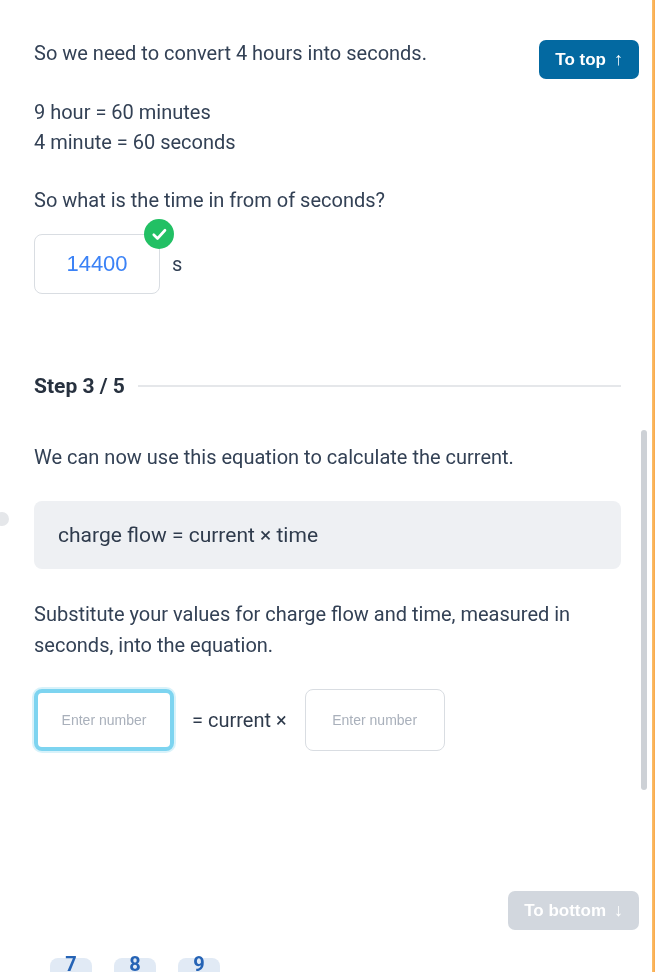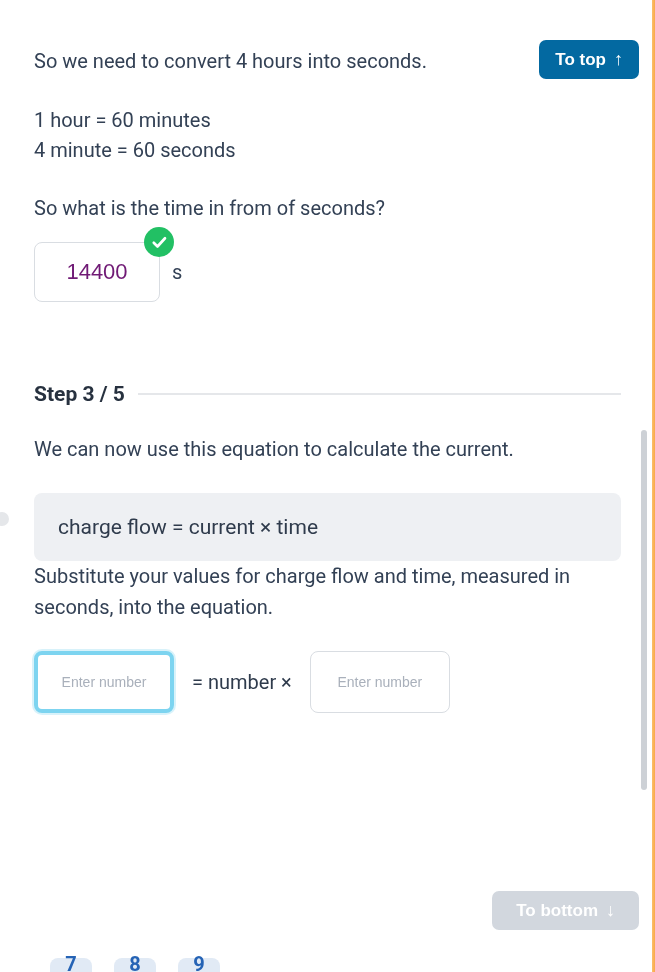--- a/index.html
+++ b/index.html
@@ -10,21 +10,21 @@
     body {
       font-family: -apple-system, BlinkMacSystemFont, 'Segoe UI', Roboto, Arial, sans-serif;
       width: 655px;
       height: 972px;
       background: #fff;
       position: relative;
       color: #334155;
       overflow: hidden;
     }
     .content {
-      padding: 16px 34px;
+      padding: 8px 34px;
       height: 100%;
       position: relative;
     }
     .right-border {
       position: absolute;
       right: 0;
       top: 0;
       width: 3px;
       height: 100%;
       background: linear-gradient(to right, #fbbf6b, #f9a84a);
@@ -46,21 +46,21 @@
       margin-top: 18px;
       margin-bottom: 80px;
       position: relative;
     }
     .answer-input {
       width: 126px;
       height: 60px;
       border: 1px solid #d9dde2;
       border-radius: 8px;
       font-size: 22px;
-      color: #701a75;
+      color: #3b82f6;
       text-align: center;
       background: #fff;
       position: relative;
     }
     .check-badge {
       position: absolute;
       top: -15px;
       left: 110px;
       width: 30px;
       height: 30px;
@@ -77,40 +77,41 @@
     }
     .unit-label {
       font-size: 20px;
       color: #334155;
       margin-left: 2px;
     }
     .step-header {
       display: flex;
       align-items: center;
       gap: 13px;
-      margin-bottom: 28px;
+      margin-bottom: 44px;
       justify-content: center;
     }
     .step-label {
       font-size: 21px;
       font-weight: 700;
       color: #27313f;
       white-space: nowrap;
     }
     .step-divider {
       flex: 1;
       height: 2px;
       background: #e5e7ea;
     }
     .equation-box {
       background: #eef0f3;
       border-radius: 8px;
       padding: 22px 24px;
       font-size: 21px;
       color: #2f3b4c;
+      margin-bottom: 30px;
     }
     .equation-row {
       display: flex;
       align-items: center;
       gap: 18px;
       margin-top: 22px;
     }
     .input-highlighted {
       width: 140px;
       height: 62px;
@@ -156,21 +157,21 @@
       cursor: pointer;
     }
     .to-bottom-btn {
       position: absolute;
       bottom: 42px;
       right: 16px;
       background: #d2d7de;
       color: #ffffff;
       border: none;
       border-radius: 7px;
-      padding: 9px 24px;
+      padding: 9px 16px;
       font-size: 17px;
       font-weight: 600;
       display: flex;
       align-items: center;
       gap: 8px;
       cursor: pointer;
     }
     .arrow-icon {
       font-size: 18px;
       font-weight: bold;
@@ -218,21 +219,21 @@
     }
   </style>
 </head>
 <body>
 
 <div class="content">
 
   <p class="paragraph first-para">So we need to convert 4 hours into seconds.</p>
 
   <div style="margin-bottom: 28px;">
-    <p class="paragraph tight">1 hour = 60 minutes</p>
+    <p class="paragraph tight">9 hour = 60 minutes</p>
     <p class="paragraph tight">4 minute = 60 seconds</p>
   </div>
 
 
   <p class="paragraph" style="margin-bottom: 10px;">So what is the time in from of seconds?</p>
 
   <div class="answer-row">
     <input class="answer-input" type="text" readonly="" value="14400" style="">
     <span class="check-badge">
       <svg viewBox="0 0 24 24" fill="none" stroke="#fff" stroke-width="3.5" stroke-linecap="round" stroke-linejoin="round">
@@ -250,21 +251,21 @@
   </div>
 
   <p class="paragraph">We can now use this equation to calculate the current.</p>
 
   <div class="equation-box">charge flow = current × time</div>
 
   <p class="paragraph">Substitute your values for charge flow and time, measured in seconds, into the equation.</p>
 
   <div class="equation-row">
     <input class="input-highlighted" type="text" placeholder="Enter number" style="">
-    <span class="equals-text">= number ×</span>
+    <span class="equals-text">= current ×</span>
     <input class="input-plain" type="text" placeholder="Enter number" style="">
   </div>
 
 </div>
 
 <button class="to-top-btn">
   <span>To top</span>
   <span class="arrow-icon">↑</span>
 </button>
 

